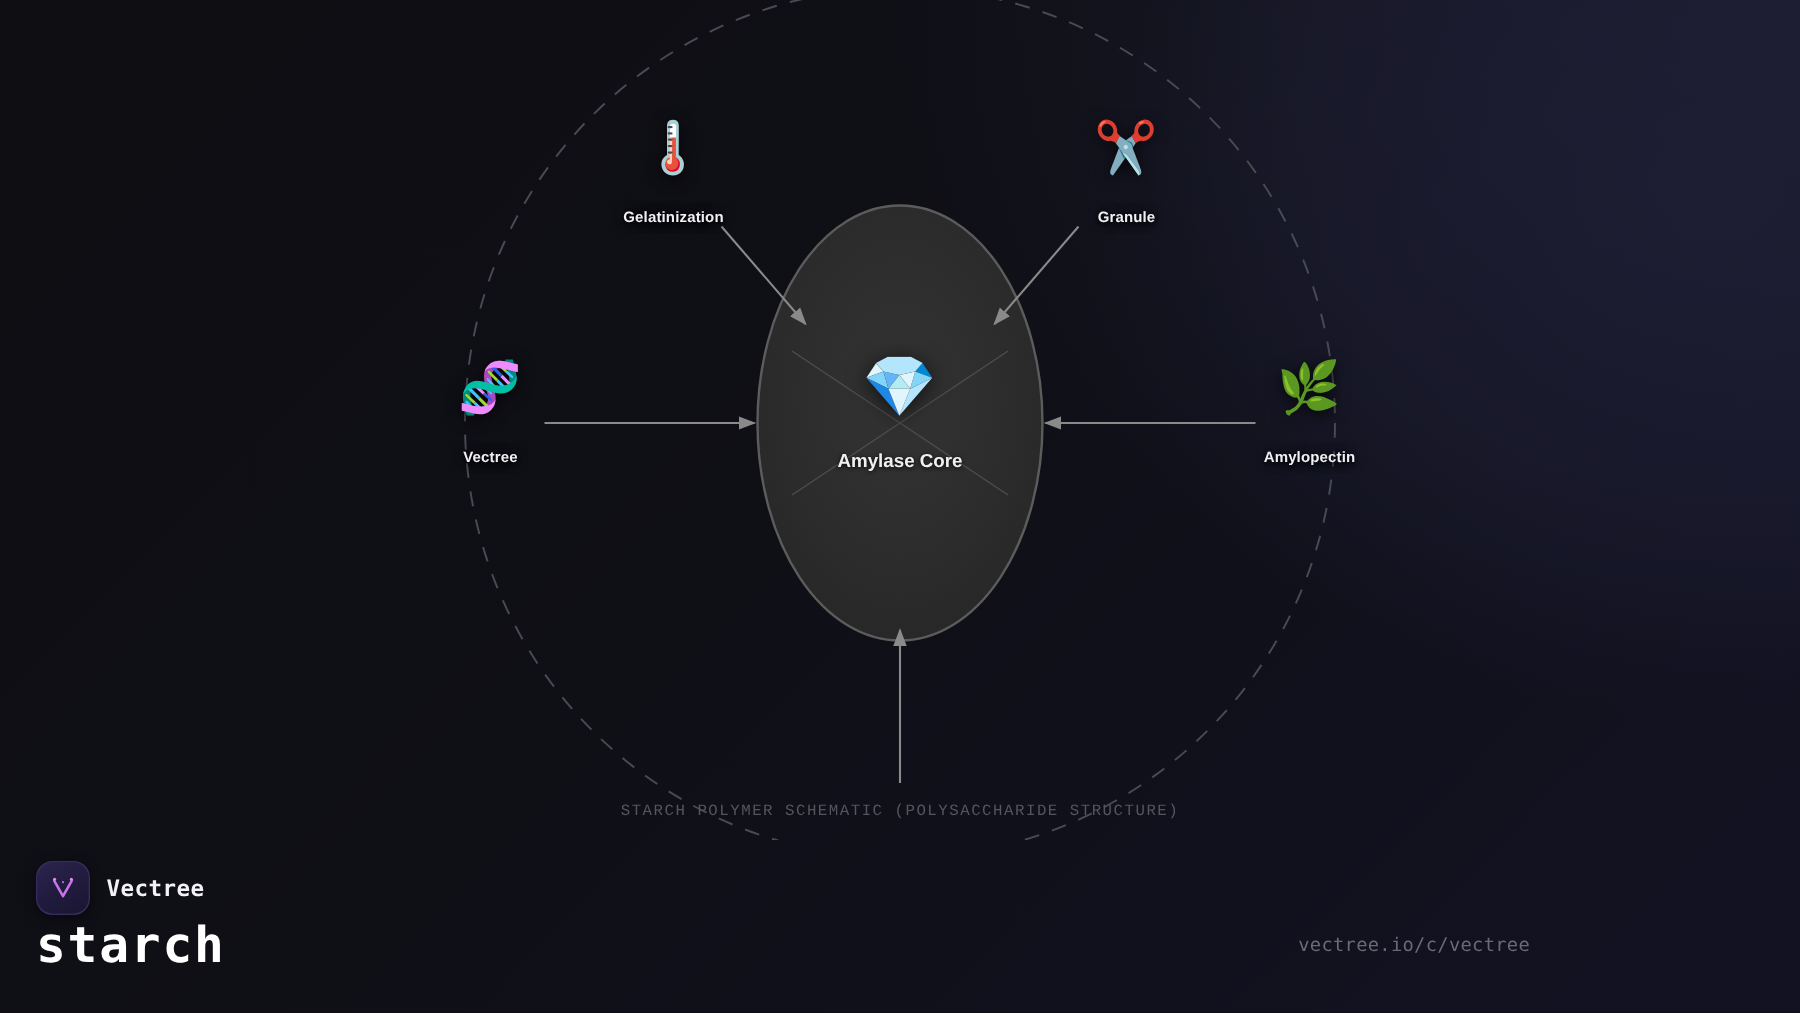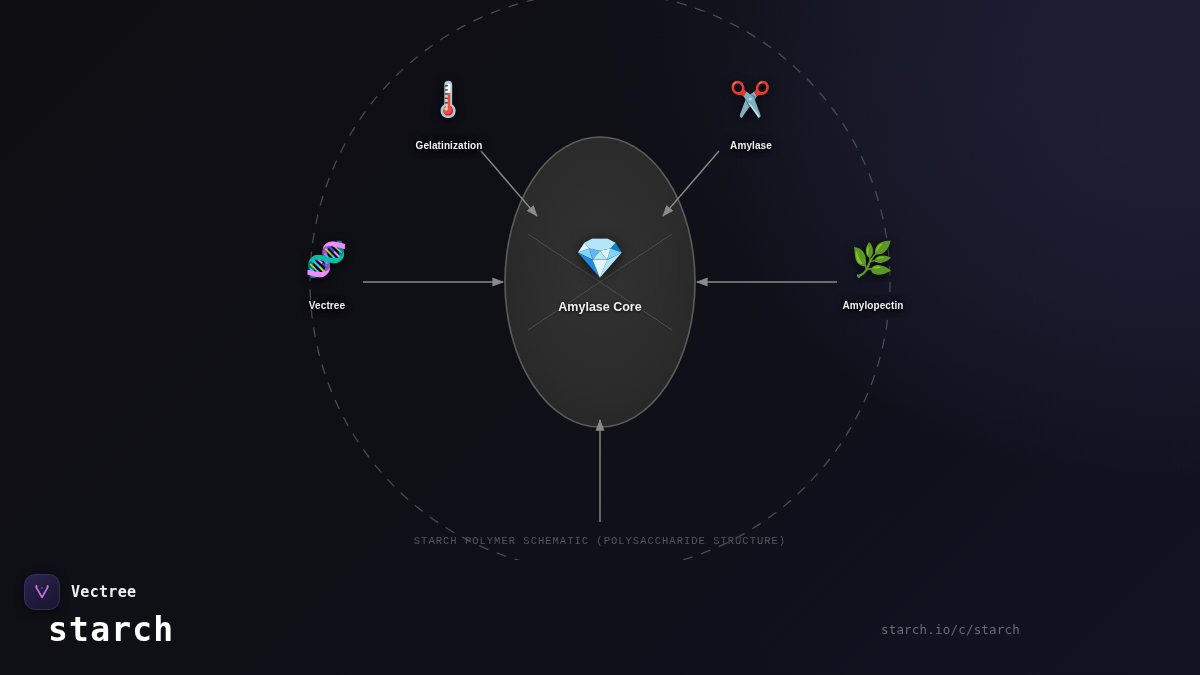--- a/index.html
+++ b/index.html
@@ -114,21 +114,20 @@
   }
   #page-title {
     position: absolute;
     left: 24px;
     top: 50px;
     font-family: "DejaVu Sans Mono", "Liberation Mono", monospace;
     font-size: 33px;
     font-weight: bold;
     color: #ffffff;
     letter-spacing: 1.2px;
-    margin-left: 24px;
   }
   #footer-url {
     position: absolute;
     right: 24px;
     top: 62px;
     font-family: "DejaVu Sans Mono", "Liberation Mono", monospace;
     font-size: 12.5px;
     color: #6a6a75;
     letter-spacing: 0.2px;
   }
@@ -165,21 +164,21 @@
       <line x1="600" y1="522" x2="600" y2="420" stroke="#8a8a8a" stroke-width="1.4" marker-end="url(#arrowhead)"></line>
     </svg>
 
     <div class="core-emoji" style="left:600px; top:258px;">💎</div>
     <div class="core-label" style="left:600px; top:300px;">Amylase Core</div>
 
     <div class="node-emoji" style="left:449px; top:99px;">🌡️</div>
     <div class="node-label" style="left:449px; top:140px;">Gelatinization</div>
 
     <div class="node-emoji" style="left:751px; top:99px;">✂️</div>
-    <div class="node-label" style="left:751px; top:140px;">Amylase</div>
+    <div class="node-label" style="left:751px; top:140px;">Granule</div>
 
     <div class="node-emoji" style="left:327px; top:259px;">🧬</div>
     <div class="node-label" style="left:327px; top:300px;">Vectree</div>
 
     <div class="node-emoji" style="left:873px; top:259px;">🌿</div>
     <div class="node-label" style="left:873px; top:300px;">Amylopectin</div>
   </div>
 
   <div id="caption">STARCH POLYMER SCHEMATIC (POLYSACCHARIDE STRUCTURE)</div>
 
@@ -192,16 +191,16 @@
           <circle cx="4.4" cy="4.2" r="1.0" fill="#e48bf5"></circle>
           <circle cx="15.6" cy="4.2" r="1.0" fill="#e48bf5"></circle>
           <circle cx="10" cy="6.1" r="0.75" fill="#b567dd"></circle>
         </svg>
       </div>
       <div id="brand-name">Vectree</div>
     </div>
 
     <div id="page-title">starch</div>
 
-    <div id="footer-url">starch.io/c/starch</div>
+    <div id="footer-url">vectree.io/c/vectree</div>
   </div>
 
 </div>
 
 </body></html>

